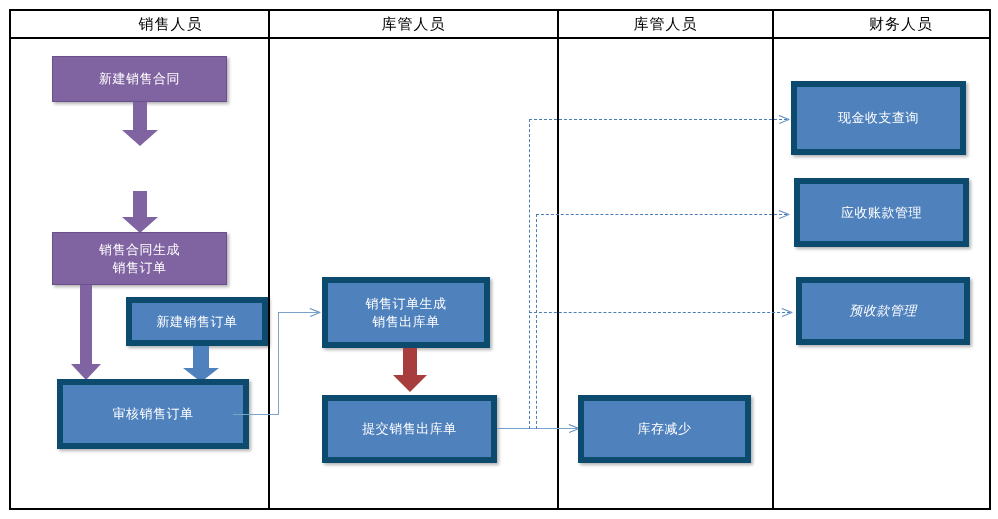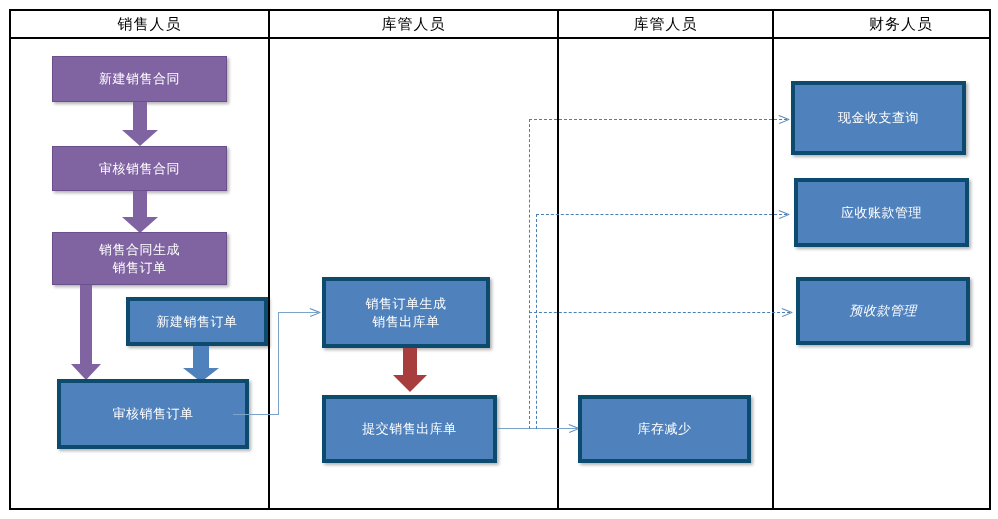--- a/index.html
+++ b/index.html
@@ -12,21 +12,21 @@
   .vdiv{position:absolute;top:9px;width:0;height:501px;border-left:2px solid #000000;}
 
   .lane-title{position:absolute;top:12px;height:24px;line-height:24px;text-align:center;
      font-size:15px;color:#000000;letter-spacing:1px;}
 
   
   .box{position:absolute;box-sizing:border-box;display:flex;align-items:center;justify-content:center;
        text-align:center;color:#ffffff;font-size:13px;line-height:1.35;letter-spacing:.5px;
        box-shadow:2px 2px 3px rgba(0,0,0,.30);}
   .box.purple{background:#8064A2;border:1px solid #6A4F8B;}
-  .box.blue{background:#4F81BD;border:4px solid #0c4a6e;}
+  .box.blue{background:#4F81BD;border:6px solid #0c4a6e;}
 
   
   .blockarrow{position:absolute;}
   .blockarrow .shaft{position:absolute;left:50%;top:0;transform:translateX(-50%);}
   .blockarrow .head{position:absolute;left:50%;bottom:0;transform:translateX(-50%);
       width:0;height:0;border-left-style:solid;border-right-style:solid;border-top-style:solid;
       border-left-color:transparent;border-right-color:transparent;}
 
   
   .ln{position:absolute;background:#7BA2C8;}
@@ -46,37 +46,34 @@
 <body>
 
 <div id="canvas">
 
   <div class="lane-frame"></div>
   <div class="lane-header-rule"></div>
   <div class="vdiv" style="left:268px;"></div>
   <div class="vdiv" style="left:557px;"></div>
   <div class="vdiv" style="left:772px;"></div>
 
-  <div class="lane-title" style="left:11px;  width:277px;">销售人员</div>
+  <div class="lane-title" style="left:11px;  width:277px;padding-left:21px;">销售人员</div>
   <div class="lane-title" style="left:270px; width:287px;">库管人员</div>
   <div class="lane-title" style="left:559px; width:213px;">库管人员</div>
   <div class="lane-title" style="left:774px; width:254px;">财务人员</div>
 
   <div class="box purple" style="left:52px;top:56px;width:175px;height:46px;">
     <span>新建销售合同</span>
   </div>
 
   <div class="blockarrow" style="left:120px;top:102px;width:40px;height:44px;">
     <div class="shaft" style="width:14px;height:30px;background:#8064A2;"></div>
     <div class="head" style="border-left-width:18px;border-right-width:18px;border-top-width:16px;border-top-color:#8064A2;"></div>
   </div>
 
-  <div class="box purple" style="left:52px;top:146px;width:175px;height:45px;">
-    <span>审核销售合同</span>
-  </div>
 
   <div class="blockarrow" style="left:120px;top:191px;width:40px;height:42px;">
     <div class="shaft" style="width:14px;height:28px;background:#8064A2;"></div>
     <div class="head" style="border-left-width:18px;border-right-width:18px;border-top-width:16px;border-top-color:#8064A2;"></div>
   </div>
 
   <div class="box purple" style="left:52px;top:232px;width:175px;height:53px;">
     <span>
       <span>销售合同生成</span><br>
       <span>销售订单</span>

